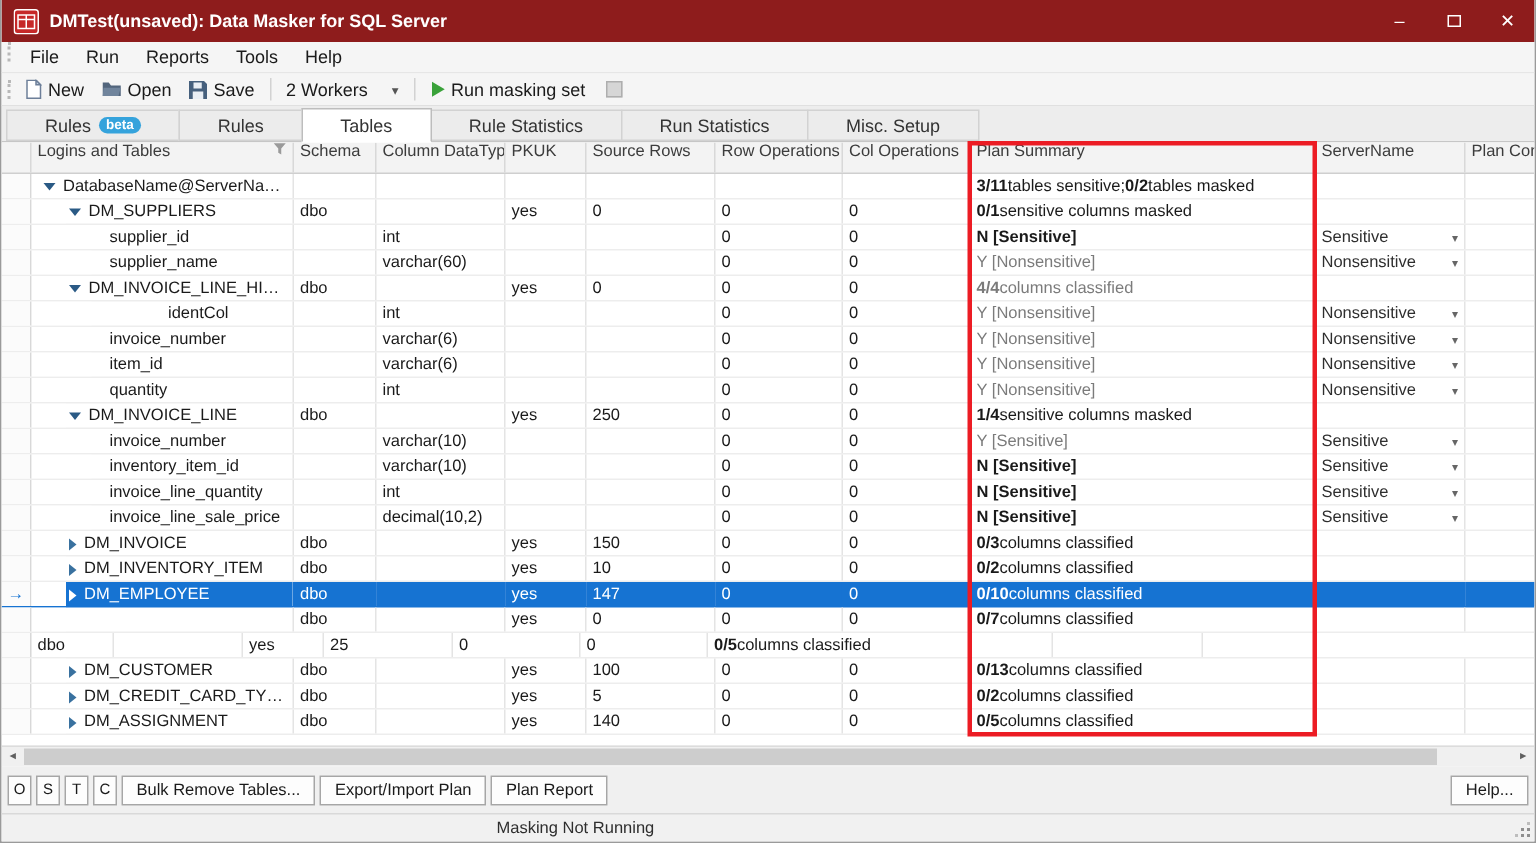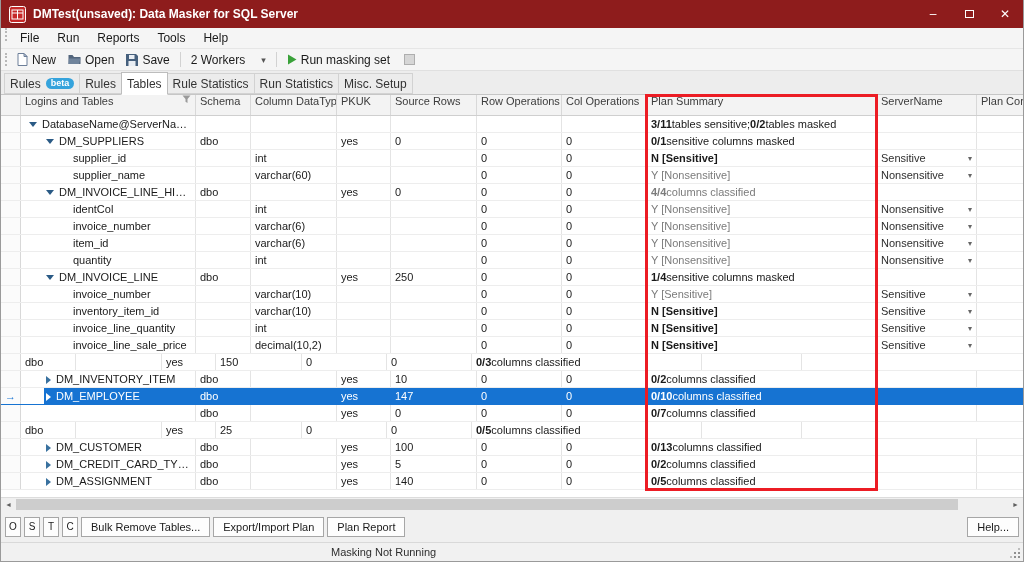--- a/index.html
+++ b/index.html
@@ -25,21 +25,21 @@
   .tb-btn { display:flex; align-items:center; gap:4px; padding:2px 6px; background:transparent; border:none; font-size:12px; font-family:inherit; color:#1a1a1a; }
   .tb-icon { display:flex; align-items:center; }
   .tb-sep { width:1px; height:15px; background:#d2d2d2; margin:0 4px; flex:0 0 auto; }
   .tb-combo { display:flex; align-items:center; padding:1px 6px; }
   .combo-arrow { margin-left:16px; font-size:9px; color:#555; }
   .stop-btn { margin-left:4px; padding:2px 4px; background:transparent; border:none; }
   .stop-glyph { display:inline-block; width:11px; height:11px; background:#d6d6d6; border:1px solid #aeaeae; }
 
   
   .tabstrip { flex:0 0 24px; background:#ededed; display:flex; align-items:flex-end; padding-left:3px; border-bottom:1px solid #c6c6c6; }
-  .tab { height:21px; display:flex; align-items:center; padding:0 5px; font-size:12px; color:#333; background:#ececec; border:1px solid #d2d2d2; margin-right:-1px; white-space:nowrap; }
+  .tab { height:21px; display:flex; align-items:center; padding:0 25px; font-size:12px; color:#333; background:#ececec; border:1px solid #d2d2d2; margin-right:-1px; white-space:nowrap; }
   .tab.active { background:#fff; border-color:#bdbdbd; border-bottom:1px solid #fff; height:23px; margin-bottom:-1px; z-index:2; }
   .beta-badge { background:#35a3dc; color:#fff; font-size:9px; font-weight:bold; border-radius:8px; padding:1px 5px; margin-left:5px; line-height:1.1; }
 
   
   .grid-area { flex:1 1 auto; background:#fff; overflow:hidden; font-size:11px; }
   .grid-header { display:flex; height:21px; background:#f3f3f3; border-bottom:1px solid #cfcfcf; color:#3c3c3c; }
   .hcell { display:flex; align-items:flex-start; padding:0 4px; border-right:1px solid #d8d8d8; overflow:hidden; white-space:nowrap; flex:0 0 auto; }
   .hcell:last-child { border-right:none; }
   .funnel { margin-left:auto; flex:0 0 auto; }
   .grow { display:flex; height:17px; border-bottom:1px solid #ededed; color:#1a1a1a; }
@@ -379,21 +379,21 @@
           </div>
           <div class="gcell plancell plangray" style="width: 230px;">
             <span class="pb">4/4</span>
             <span class="pt"> columns classified</span>
           </div>
           <div class="gcell senscell" style="width: 100px;"></div>
           <div class="gcell" style="width: 48px; border-right: none;"></div>
         </div>
         <div class="grow">
           <div class="gcell indcell" style="width: 20px;"></div>
-          <div class="gcell treecell" style="width: 175px;">
+          <div class="gcell treecell" style="width: 175px; gap: 39px;">
             <span class="tindent" style="width: 40px;"></span>
             <div class="twrap">
               <span class="chev-space"></span>
               <span class="tlabel">identCol</span>
             </div>
           </div>
           <div class="gcell" style="width: 55px;"></div>
           <div class="gcell" style="width: 86px;">
             <span>int</span>
           </div>
@@ -651,20 +651,27 @@
             <span class="pb">N [Sensitive]</span>
           </div>
           <div class="gcell senscell" style="width: 100px;">
             <span>Sensitive</span>
             <span class="sensarrow">▾</span>
           </div>
           <div class="gcell" style="width: 48px; border-right: none;"></div>
         </div>
         <div class="grow">
           <div class="gcell indcell" style="width: 20px;"></div>
+          <div class="gcell treecell" style="width: 175px;">
+            <span class="tindent" style="width: 23px;"></span>
+            <div class="twrap">
+              <span class="chev chev-right"></span>
+              <span class="tlabel">DM_INVOICE</span>
+            </div>
+          </div>
           <div class="gcell" style="width: 55px;">
             <span>dbo</span>
           </div>
           <div class="gcell" style="width: 86px;"></div>
           <div class="gcell" style="width: 54px;">
             <span>yes</span>
           </div>
           <div class="gcell" style="width: 86px;">
             <span>150</span>
           </div>

